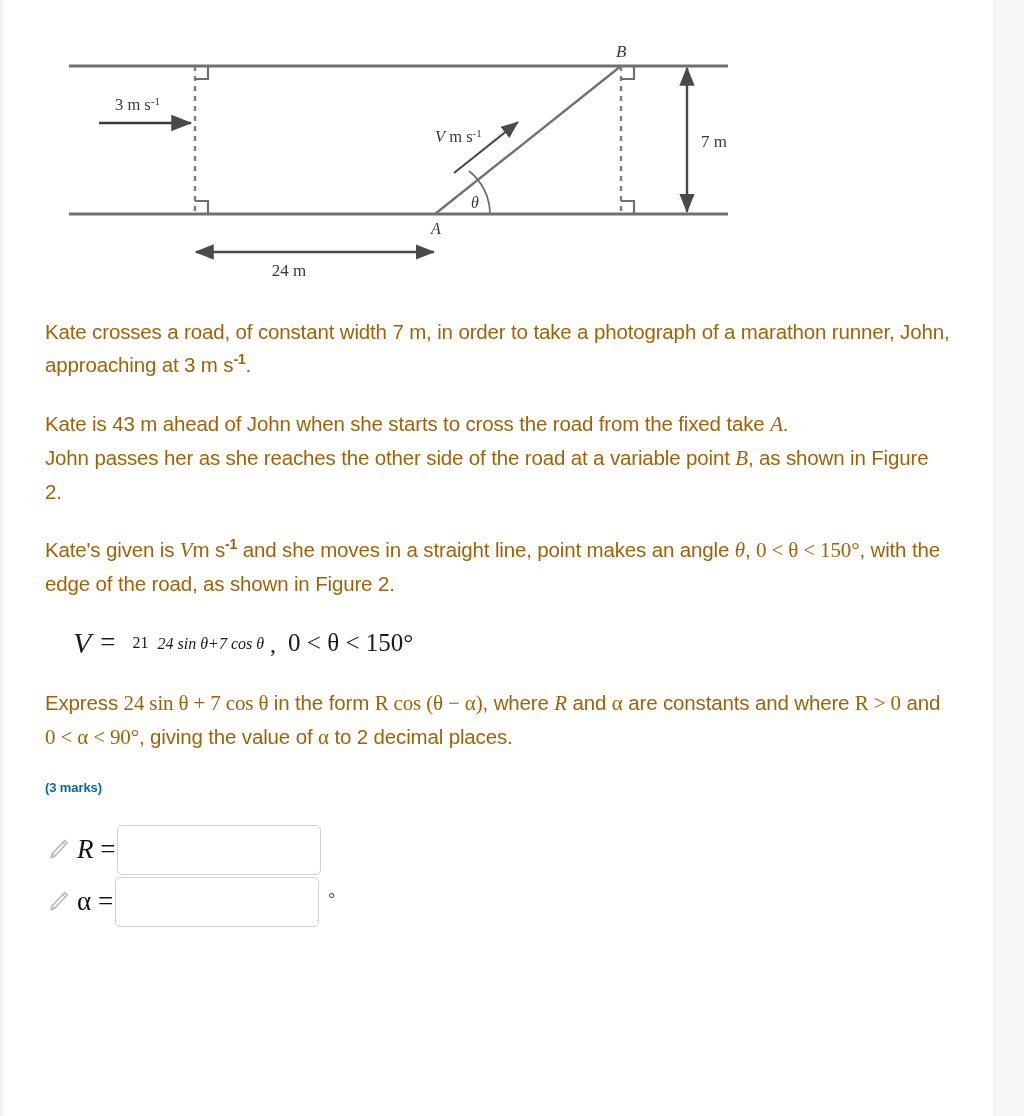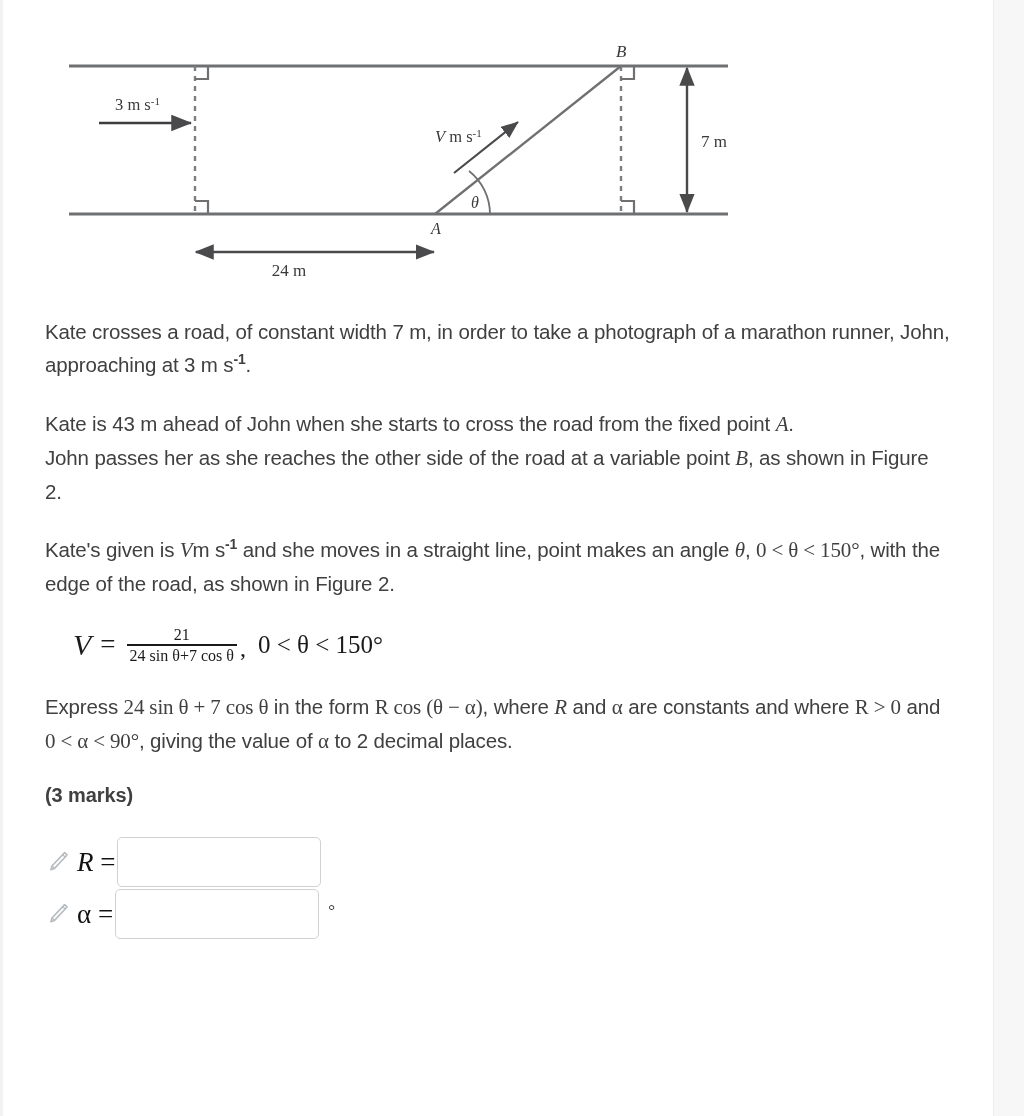--- a/index.html
+++ b/index.html
@@ -48,21 +48,21 @@
   .body-text {
     position: absolute;
     left: 42px;
     top: 315px;
     width: 905px;
   }
   p.para {
     margin: 0 0 26px 0;
     font-size: 20.5px;
     line-height: 1.62;
-    color: #404040;
+    color: #a16207;
     font-family: "Liberation Sans", sans-serif;
     letter-spacing: -0.15px;
   }
   p.para.tight { margin-bottom: 24px; }
   .mi {
     font-family: "Liberation Serif", serif;
     font-style: italic;
     font-size: 21px;
   }
   .mu {
@@ -95,21 +95,21 @@
     font-style: italic;
     font-size: 30px;
     margin-right: 9px;
   }
   .feq {
     font-size: 27px;
     margin-right: 11px;
   }
   .frac {
     display: inline-flex;
-    flex-direction: column;
+    flex-direction: row;
     align-items: center;
     vertical-align: middle;
     line-height: 1.08;
     text-align: center;
   }
   .frac .num {
     font-size: 16px;
     padding: 0 6px 1px 6px;
     font-family: "Liberation Serif", serif;
   }
@@ -117,39 +117,39 @@
     width: 100%;
     height: 1.6px;
     background: #1a1a1a;
   }
   .frac .den {
     font-size: 16px;
     padding: 1px 3px 0 3px;
     font-family: "Liberation Serif", serif;
     white-space: nowrap;
   }
-  .den-it { }
+  .den-it { font-style: italic; }
   .fcomma {
     font-size: 24px;
     margin: 0 12px 0 3px;
     align-self: flex-end;
     padding-bottom: 2px;
   }
   .frange {
     font-size: 25px;
     font-family: "Liberation Serif", serif;
     white-space: nowrap;
   }
 
   
   .marks {
     margin: 14px 0 30px 0;
-    font-size: 20px;
+    font-size: 13px;
     font-weight: 700;
-    color: #404040;
+    color: #0369a1;
     letter-spacing: -0.1px;
   }
 
   
   .answers { margin-top: 4px; }
   .answer-row {
     display: flex;
     align-items: center;
     margin-bottom: 2px;
   }
@@ -251,21 +251,21 @@
       <text x="246" y="246" text-anchor="middle" font-family="Liberation Serif, serif" font-size="17" fill="#3a3a3a">24 m</text>
     </svg>
   </div>
 
   <div class="body-text">
 
     <p class="para"><span>Kate crosses a road, of constant width 7 m, in order to take a photograph of a</span>
       <span>marathon runner, John, approaching at 3 m s</span><sup class="exp">-1</sup><span>.</span></p>
 
     <p class="para tight"><span>Kate is 43 m ahead of John when she starts to cross the road from the fixed</span>
-      <span>point </span><span class="mi">A</span><span>.</span><br>
+      <span>take </span><span class="mi">A</span><span>.</span><br>
       <span>John passes her as she reaches the other side of the road at a variable point </span><span class="mi">B</span><span>,</span>
       <span>as shown in Figure 2.</span></p>
 
     <p class="para"><span>Kate's given is </span><span class="mi">V</span><span>m s</span><sup class="exp">-1</sup><span> and she moves in a straight line, point makes an angle </span><span class="mi">θ</span><span>,</span>
       <span class="mu nobr">0 &lt; θ &lt; 150°</span><span>, with the edge of the road, as shown in Figure 2.</span></p>
 
 
     <div class="formula-row">
       <span class="fV">V</span>
       <span class="feq">=</span>

